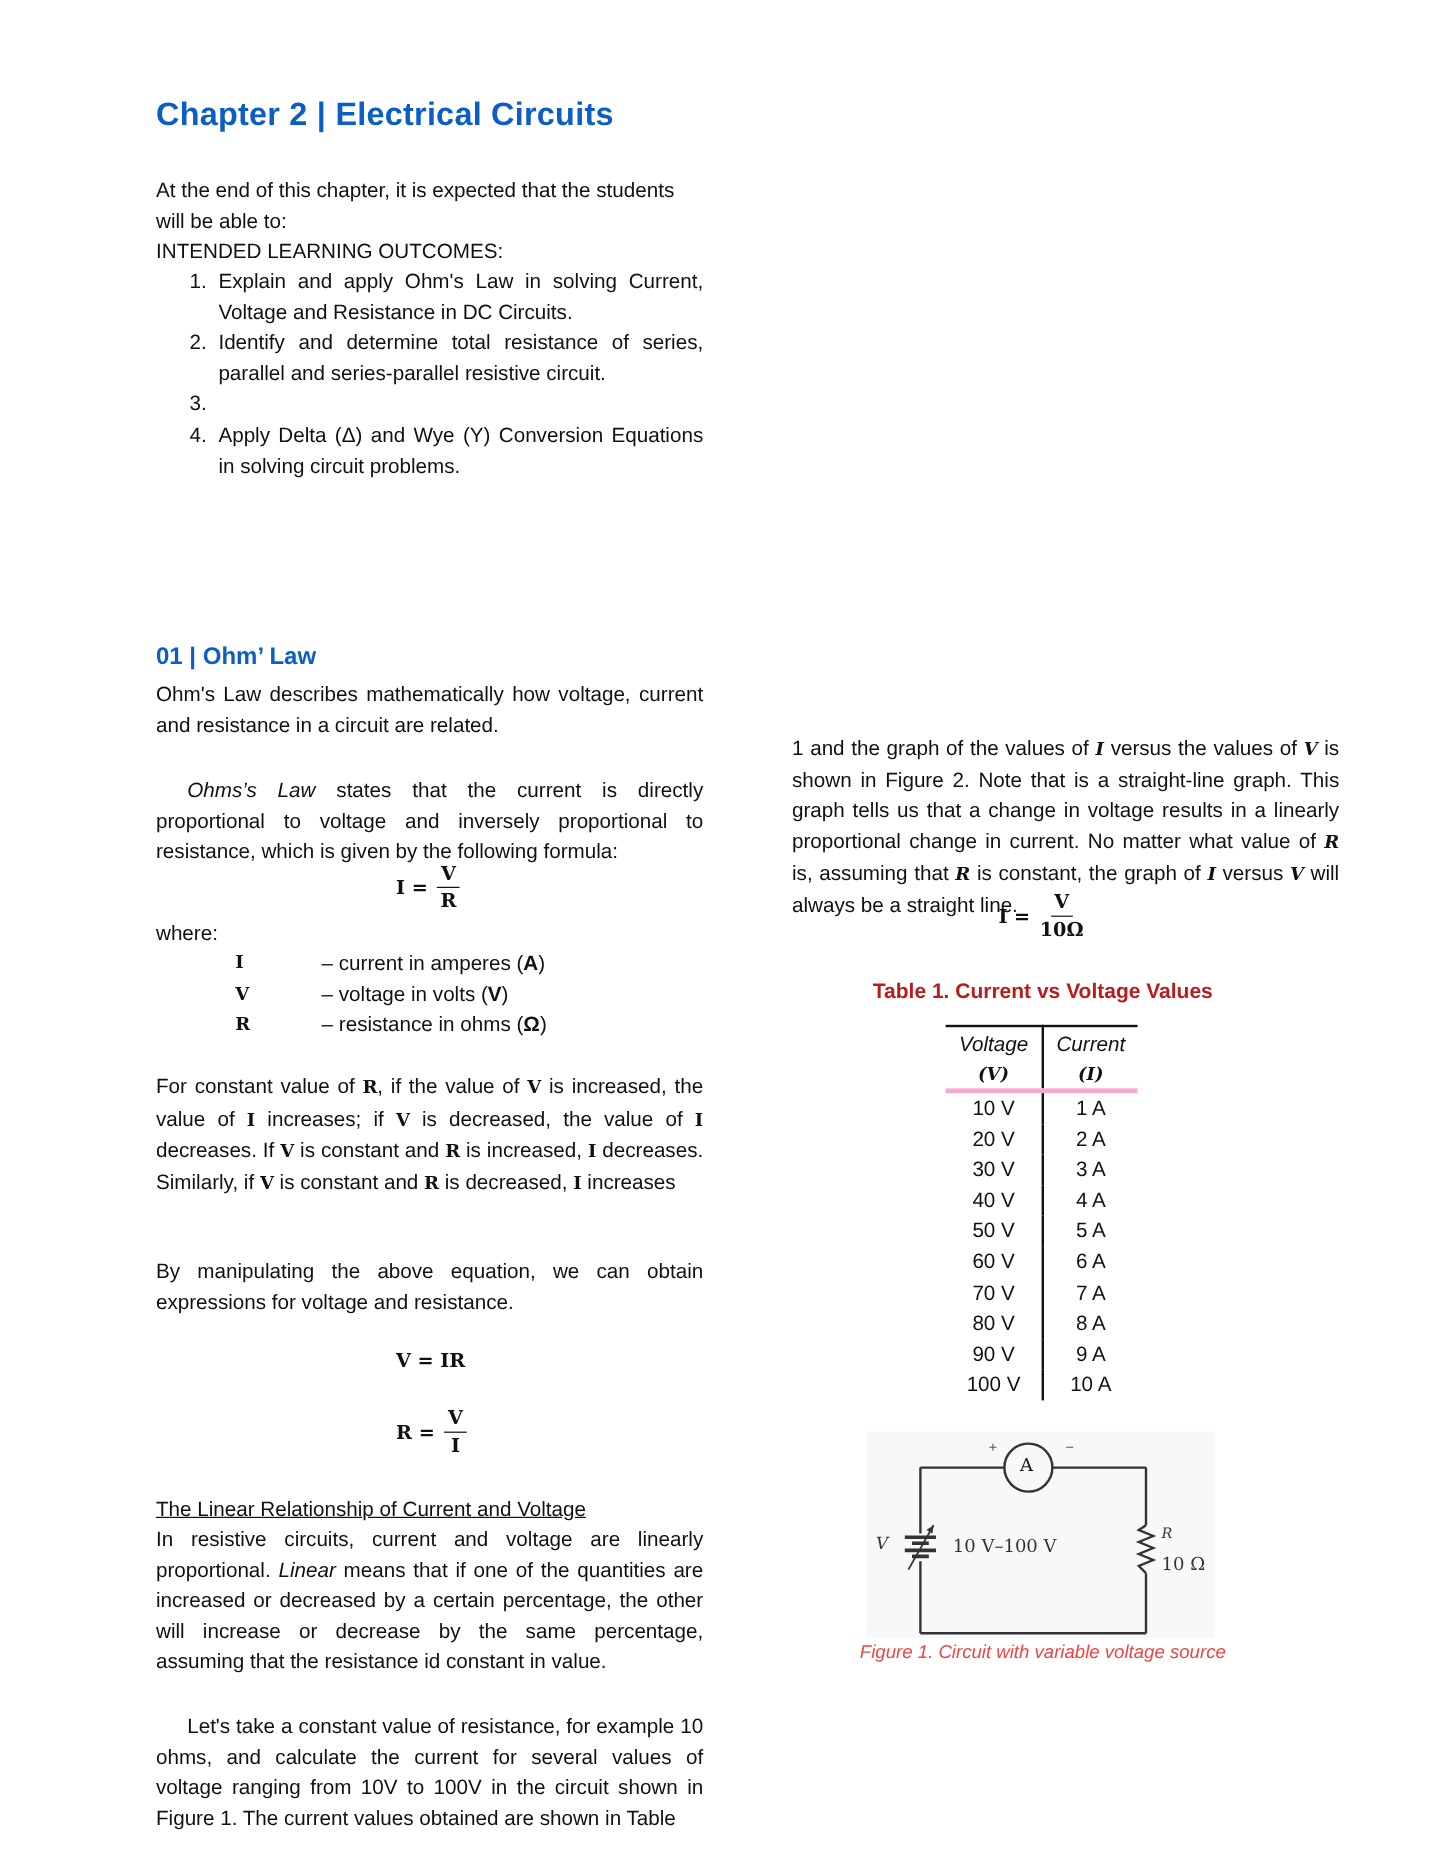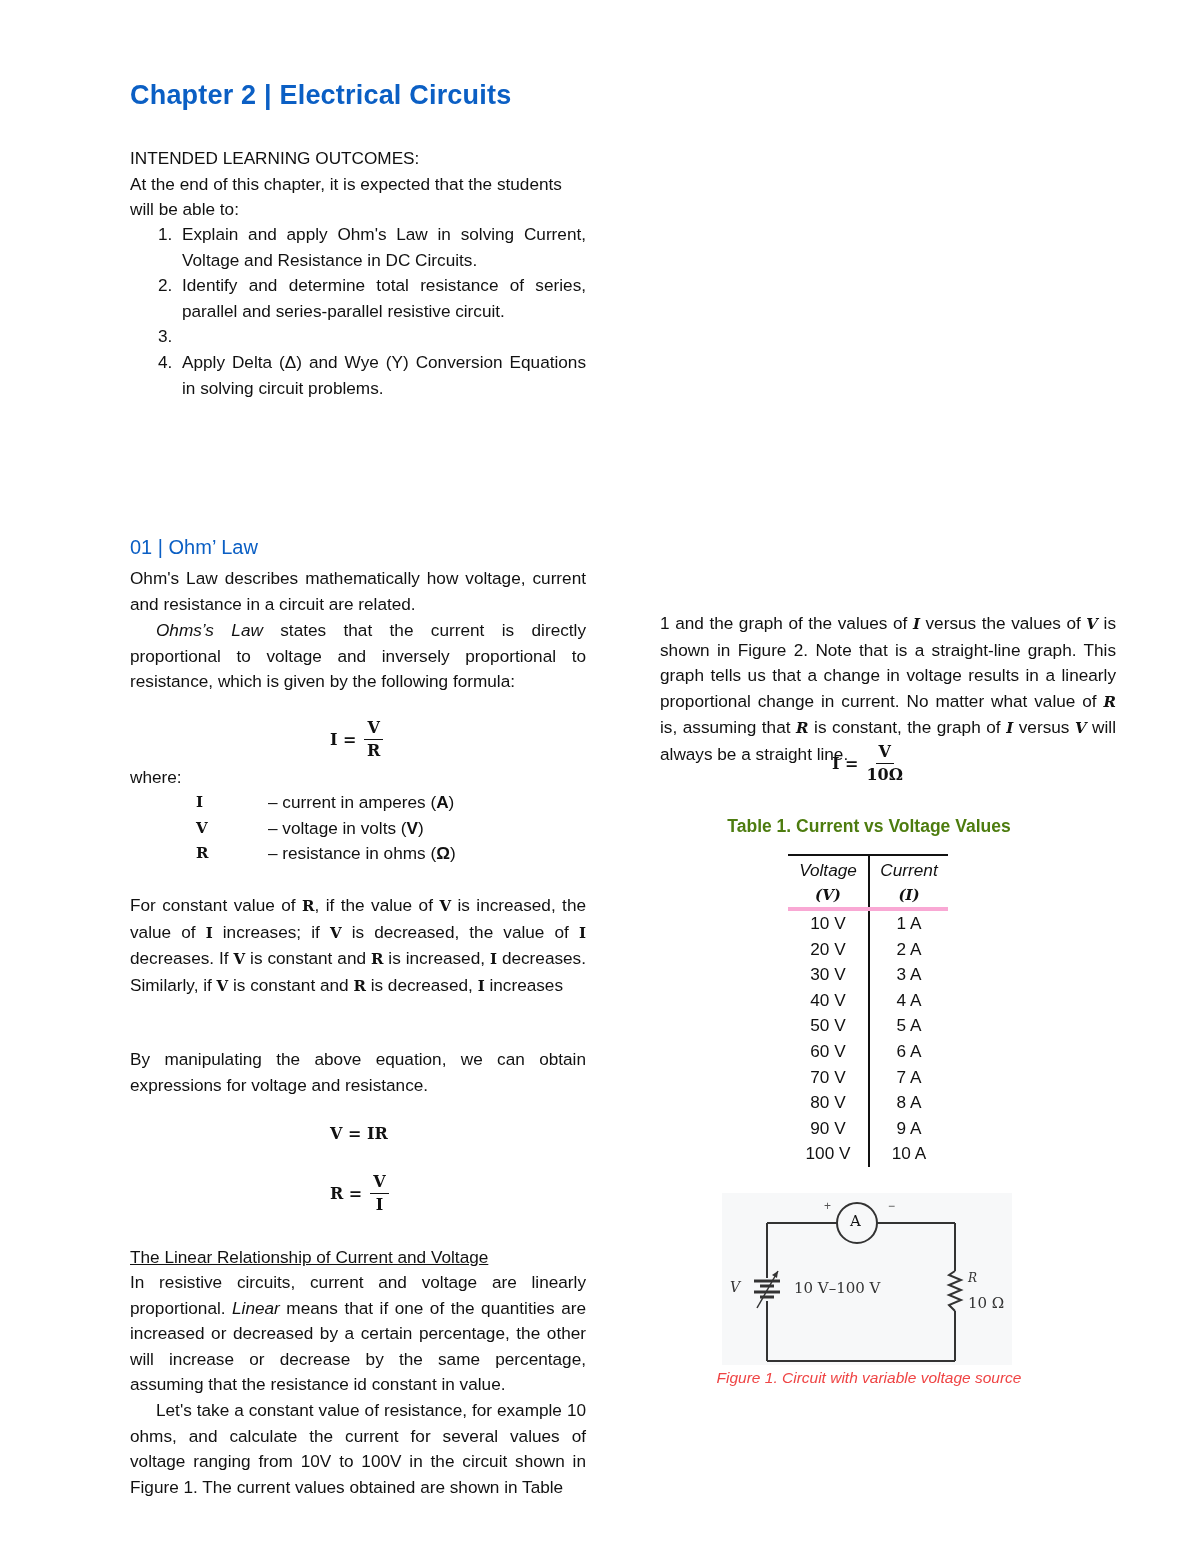--- a/index.html
+++ b/index.html
@@ -8,50 +8,50 @@
   .abs { position: absolute; }
   .title { left: 130px; top: 80px; font-size: 27px; font-weight: bold; color: #0b5fc4; letter-spacing: 0.2px; }
   .p { font-size: 17.2px; line-height: 25.6px; }
   .just { text-align: justify; }
   .ilo-head { left: 130px; top: 146px; width: 456px; }
   .ol { left: 130px; top: 222px; width: 456px; }
   .ol .li { display: flex; }
   .ol .num { width: 52px; text-align: right; padding-right: 0; box-sizing: border-box; }
   .ol .num span { display: inline-block; width: 24px; text-align: left; }
   .ol .txt { flex: 1; text-align: justify; }
-  .sec { left: 130px; top: 536px; font-size: 20px; font-weight: normal; color: #0b5fc4; }
+  .sec { left: 130px; top: 536px; font-size: 20px; font-weight: bold; color: #0b5fc4; }
   .col1 { left: 130px; width: 456px; }
   .col2 { left: 660px; width: 456px; margin-top: 45px; }
   .serif { font-family: "DejaVu Serif", "Liberation Serif", serif; font-weight: bold; }
   .iserif { font-family: "DejaVu Serif", "Liberation Serif", serif; font-weight: bold; font-style: italic; }
   .eq { font-family: "DejaVu Serif", "Liberation Serif", serif; font-weight: bold; font-size: 16px; display: flex; align-items: center; }
   .frac { display: inline-flex; flex-direction: column; align-items: center; margin-left: 8px; }
   .frac .n { border-bottom: 1.5px solid #111; padding: 0 3px 1px; line-height: 20px; }
   .frac .d { padding-top: 1px; line-height: 20px; }
   .where-row { display: flex; font-size: 17.2px; line-height: 25.6px; }
   .where-row .sym { width: 72px; font-family: "DejaVu Serif", serif; font-weight: bold; font-size: 15px; }
   .underline { text-decoration: underline; }
-  .indent { text-indent: 26px; }
-  .caption-t { left: 641px; width: 456px; top: 816px; text-align: center; font-size: 17.5px; font-weight: bold; color: #4d7c0f; }
+  .indent { text-indent: 26px; margin-top: 28px; }
+  .caption-t { left: 641px; width: 456px; top: 816px; text-align: center; font-size: 17.5px; font-weight: bold; color: #b91c1c; }
   table.vt { position: absolute; left: 788px; top: 854px; border-collapse: collapse; font-size: 17.2px; }
   table.vt th { font-weight: normal; line-height: 24px; padding: 2px 8px 0; border-top: 2px solid #111; border-bottom: 4px solid #f9a8d4; font-style: italic; }
   table.vt td { text-align: center; line-height: 25.6px; padding: 0 8px; }
   table.vt .c1 { width: 64px; border-right: 2.5px solid #111; }
   table.vt .c2 { width: 62px; }
   .fig { left: 722px; top: 1193px; width: 290px; height: 172px; background: #f7f8f9; }
   .fig-cap { left: 641px; width: 456px; top: 1369px; text-align: center; font-size: 15.5px; font-style: italic; color: #ef4444; }
 </style>
 </head>
 <body>
 
 <div class="abs title">Chapter 2 | Electrical Circuits</div>
 
 <div class="abs p ilo-head">
+  <div>At the end of this chapter, it is expected that the students will be able to:</div>
   <div>INTENDED LEARNING OUTCOMES:</div>
-  <div>At the end of this chapter, it is expected that the students will be able to:</div>
 </div>
 <div class="abs p ol">
   <div class="li">
     <div class="num"><span>1.</span></div>
     <div class="txt">Explain and apply Ohm's Law in solving Current, Voltage and Resistance in DC Circuits.</div>
   </div>
   <div class="li">
     <div class="num"><span>2.</span></div>
     <div class="txt">Identify and determine total resistance of series, parallel and series-parallel resistive circuit.</div>
   </div>

